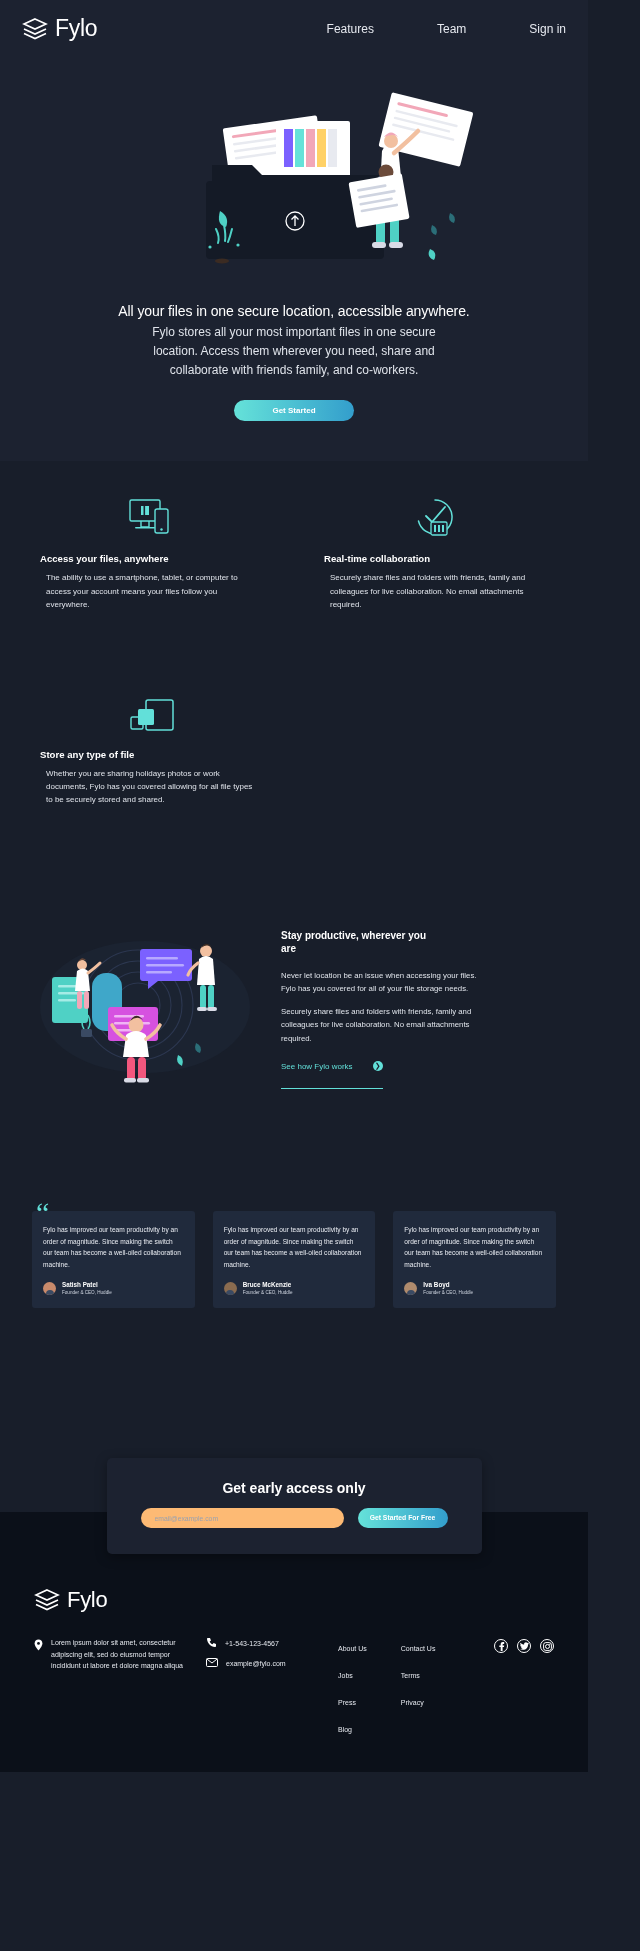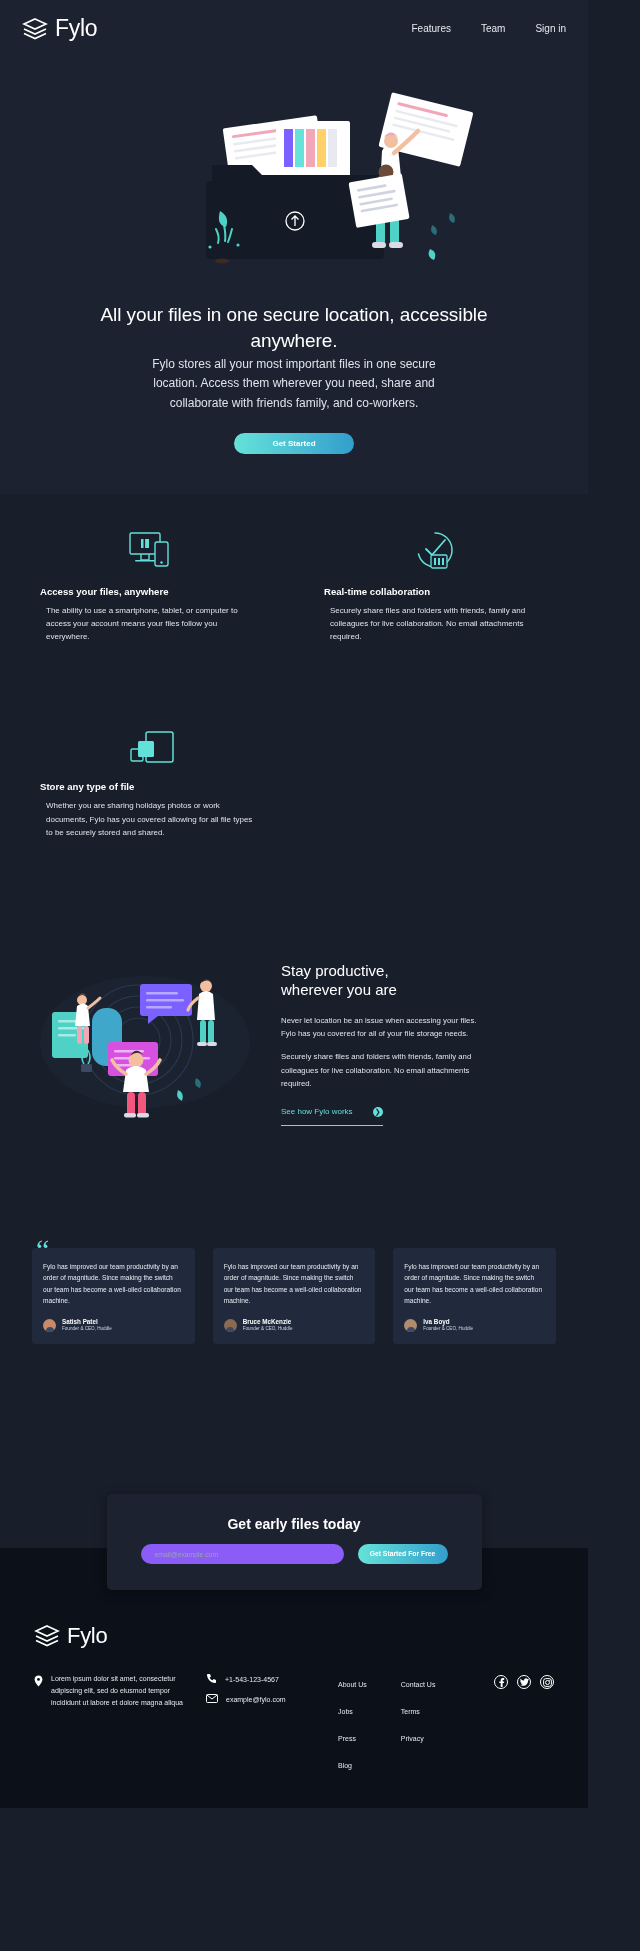--- a/index.html
+++ b/index.html
@@ -18,32 +18,32 @@
     height:57px;
     display:flex;
     align-items:center;
     justify-content:space-between;
     padding:0 22px 0 22px;
   }
   .logo { display:flex; align-items:center; gap:7px; }
   .logo-mark { width:26px; height:22px; position:relative; flex:0 0 auto; }
   .logo-text { font-size:23px; font-weight:400; letter-spacing:-0.3px; color:#fff; }
   .nav { display:flex; align-items:center; gap:30px; }
-  .nav a { color:#e6e9ef; font-size:10px; text-decoration:none; }
+  .nav a { color:#e6e9ef; font-size:12px; text-decoration:none;margin-left:33px; }
 
   
   .hero {
     background:#1C2230;
     padding:12px 0 40px;
     text-align:center;
     position:relative;
   }
   .hero-illus { height:215px; position:relative; margin:0 auto; width:400px; }
   .hero h1 {
-    font-size:19px;
+    font-size:14px;
     font-weight:400;
     line-height:1.35;
     margin:18px auto 0;
     max-width:420px;
     letter-spacing:-0.1px;
   }
   .hero p {
     font-size:12px;
     line-height:1.6;
     color:#dfe3ea;
@@ -84,35 +84,35 @@
   .productive {
     background:#181E2A;
     padding:118px 40px 0;
     display:flex;
     align-items:center;
     gap:26px;
   }
   .prod-illus { width:215px; height:155px; position:relative; flex:0 0 auto; }
   .prod-copy { flex:1; padding-top:4px; }
   .prod-copy h2 {
-    font-size:15px;
-    font-weight:400;
+    font-size:10px;
+    font-weight:700;
     line-height:1.3;
     max-width:160px;
     margin-bottom:14px;
   }
   .prod-copy p { font-size:7.8px; line-height:1.7; color:#dfe3ea; margin-bottom:10px; max-width:212px; }
   .link-how {
     display:inline-flex;
     align-items:center;
     gap:20px;
     color:#62E0D9;
     font-size:8px;
     border-bottom:1px solid #62E0D9;
-    padding-bottom:8px;
+    padding-bottom:17px;
     text-decoration:none;
     cursor:pointer;
   }
   .arrow-circle {
     width:10px; height:10px; border-radius:50%;
     background:#62E0D9; color:#1C2230;
     font-size:7px; line-height:10px; text-align:center;
     display:inline-block;
   }
 
@@ -170,21 +170,21 @@
   .early-form { display:flex; gap:14px; justify-content:center; align-items:center; }
   .email-input {
     flex:1;
     height:20px;
     border-radius:10px;
     border:none;
     padding:0 14px;
     font-size:6.8px;
     font-family:"Liberation Sans", sans-serif;
     color:#1C2230;
-    background:#8b5cf6;
+    background:#fdba74;
     outline:none;
   }
   .email-input::placeholder { color:#9aa2b0; }
   .btn-early {
     width:90px; height:20px; line-height:20px;
     border-radius:10px; border:none;
     background:linear-gradient(90deg,#65E2D9 0%,#339ECC 100%);
     color:#fff; font-size:6.8px; font-weight:700; cursor:pointer;
   }
 
@@ -479,21 +479,21 @@
         <span>
           <span class="t-name" style="display:block">Iva Boyd</span>
           <span class="t-role" style="display:block">Founder &amp; CEO, Huddle</span>
         </span>
       </div>
     </div>
   </div>
 
   <div class="early-wrap">
     <div class="early-card">
-      <h2>Get early files today</h2>
+      <h2>Get early access only</h2>
       <div class="early-form">
         <input class="email-input" type="email" placeholder="email@example.com" style="">
         <button class="btn-early">Get Started For Free</button>
       </div>
     </div>
   </div>
 
   <div class="footer">
     <div class="footer-logo">
       <span class="logo-mark">

